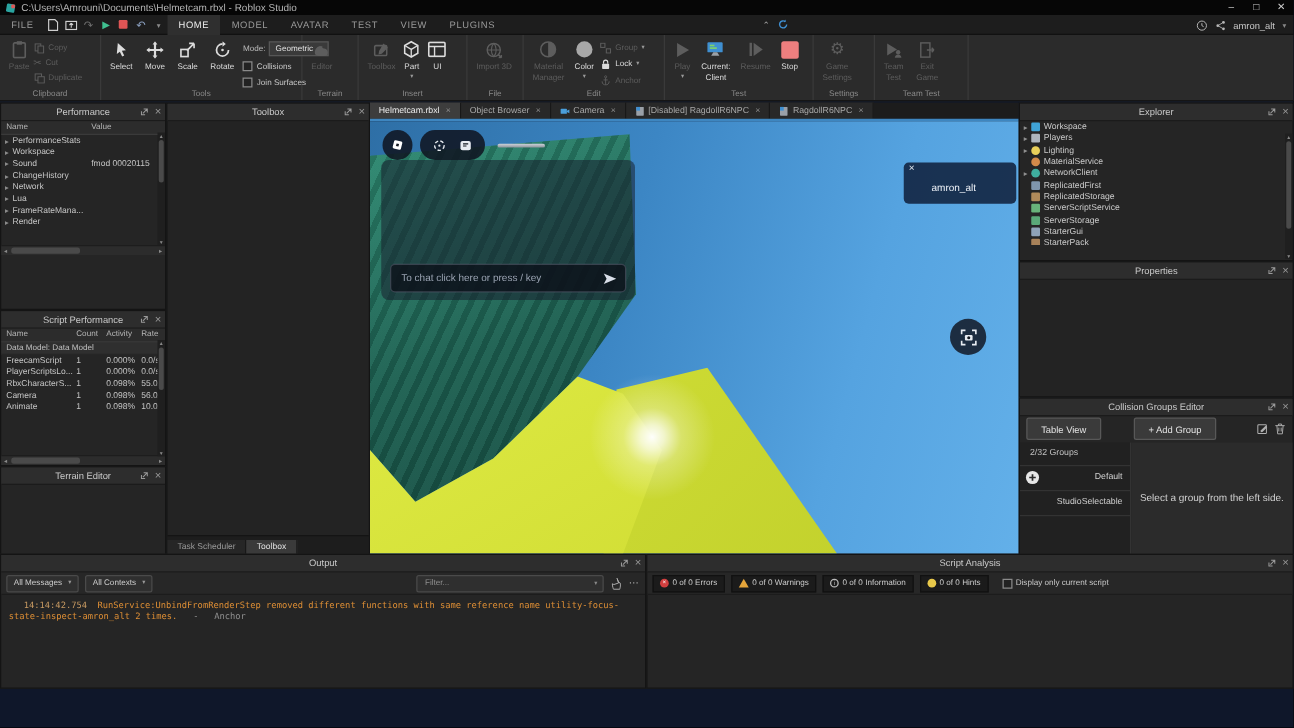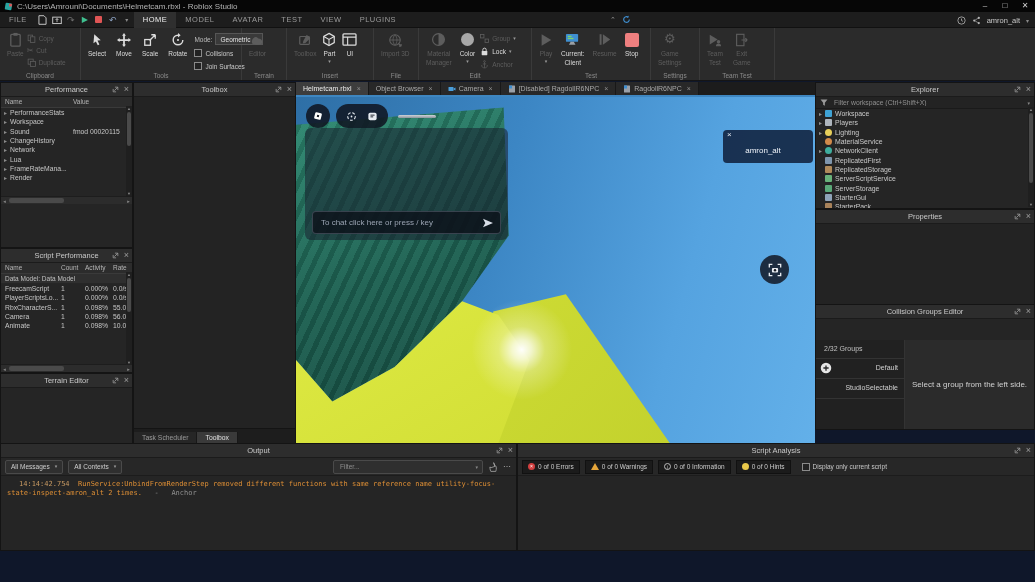--- a/index.html
+++ b/index.html
@@ -732,27 +732,20 @@
     <div class="ptitle">
       <span>Explorer</span>
       <span class="pticons">
           <svg width="7" height="7" viewBox="0 0 12 12">
             <path d="M5 2h5v5M10 2L4 8" fill="none" stroke="#9a9a9a" stroke-width="1.4"></path>
             <path d="M2 5v5h5" fill="none" stroke="#9a9a9a" stroke-width="1.4"></path>
           </svg>
           <span class="x">×</span>
         </span>
     </div>
-    <div class="filterrow">
-      <svg width="8" height="8" viewBox="0 0 14 14">
-          <path d="M1 1h12L8.5 6.5V12l-3-2V6.5z" fill="#9a9a9a"></path>
-        </svg>
-      <input type="text" placeholder="Filter workspace (Ctrl+Shift+X)" style="">
-      <span style="color:#8a8a8a;font-size:5px;">▾</span>
-    </div>
     <div style="overflow:hidden;height:99px;">
       <div class="erow">
           <span class="earr">▸</span>
           <span class="eico" style="background:#3fa3d6;"></span>
           <span>Workspace</span>
         </div>
       <div class="erow">
           <span class="earr">▸</span>
           <span class="eico" style="background:#aeb5bd;"></span>
           <span>Players</span>
@@ -816,29 +809,44 @@
       <span class="pticons">
           <svg width="7" height="7" viewBox="0 0 12 12">
             <path d="M5 2h5v5M10 2L4 8" fill="none" stroke="#9a9a9a" stroke-width="1.4"></path>
             <path d="M2 5v5h5" fill="none" stroke="#9a9a9a" stroke-width="1.4"></path>
           </svg>
           <span class="x">×</span>
         </span>
     </div>
   </div>
 
-  <div class="panel" style="left:815px;top:304px;width:220px;height:126px;">
+  <div class="panel" style="left:815px;top:318px;width:220px;height:126px;">
     <div class="ptitle">
       <span>Collision Groups Editor</span>
       <span class="pticons">
           <svg width="7" height="7" viewBox="0 0 12 12">
             <path d="M5 2h5v5M10 2L4 8" fill="none" stroke="#9a9a9a" stroke-width="1.4"></path>
             <path d="M2 5v5h5" fill="none" stroke="#9a9a9a" stroke-width="1.4"></path>
           </svg>
           <span class="x">×</span>
+        </span>
+    </div>
+    <div style="position:absolute;left:0;right:0;top:13px;height:22px;display:flex;align-items:center;gap:4px;padding:0 5px;">
+      <span class="cgebtn" style="width:58px;height:16px;">Table View</span>
+      <span class="cgebtn" style="width:64px;height:16px;margin-left:22px;">+ Add Group</span>
+      <span style="margin-left:auto;">
+          <svg width="10" height="10" viewBox="0 0 16 16">
+            <rect x="2" y="3" width="11" height="11" rx="1" fill="none" stroke="#b0b0b0" stroke-width="1.3"></rect>
+            <path d="M6 10l6-6 2 2-6 6-2.5.5z" fill="#b0b0b0"></path>
+          </svg>
+        </span>
+      <span>
+          <svg width="10" height="10" viewBox="0 0 16 16">
+            <path d="M2 4h12M6 4V2h4v2M4 4l1 10.5h6L12 4M6.5 6.5v5M9.5 6.5v5" fill="none" stroke="#b0b0b0" stroke-width="1.2"></path>
+          </svg>
         </span>
     </div>
     <div id="cge-left">
       <div style="height:18px;border-bottom:1px solid #333;font-size:7px;color:#c0c0c0;line-height:18px;padding-left:8px;">2/32 Groups</div>
       <div class="cgerow">
         <span style="position:absolute;left:4px;top:3px;">
             <svg width="12" height="12" viewBox="0 0 16 16">
               <circle cx="8" cy="8" r="7" fill="#e6e6e6"></circle>
               <path d="M8 4.5v7M4.5 8h7" stroke="#2a2a2a" stroke-width="1.8"></path>
             </svg>

